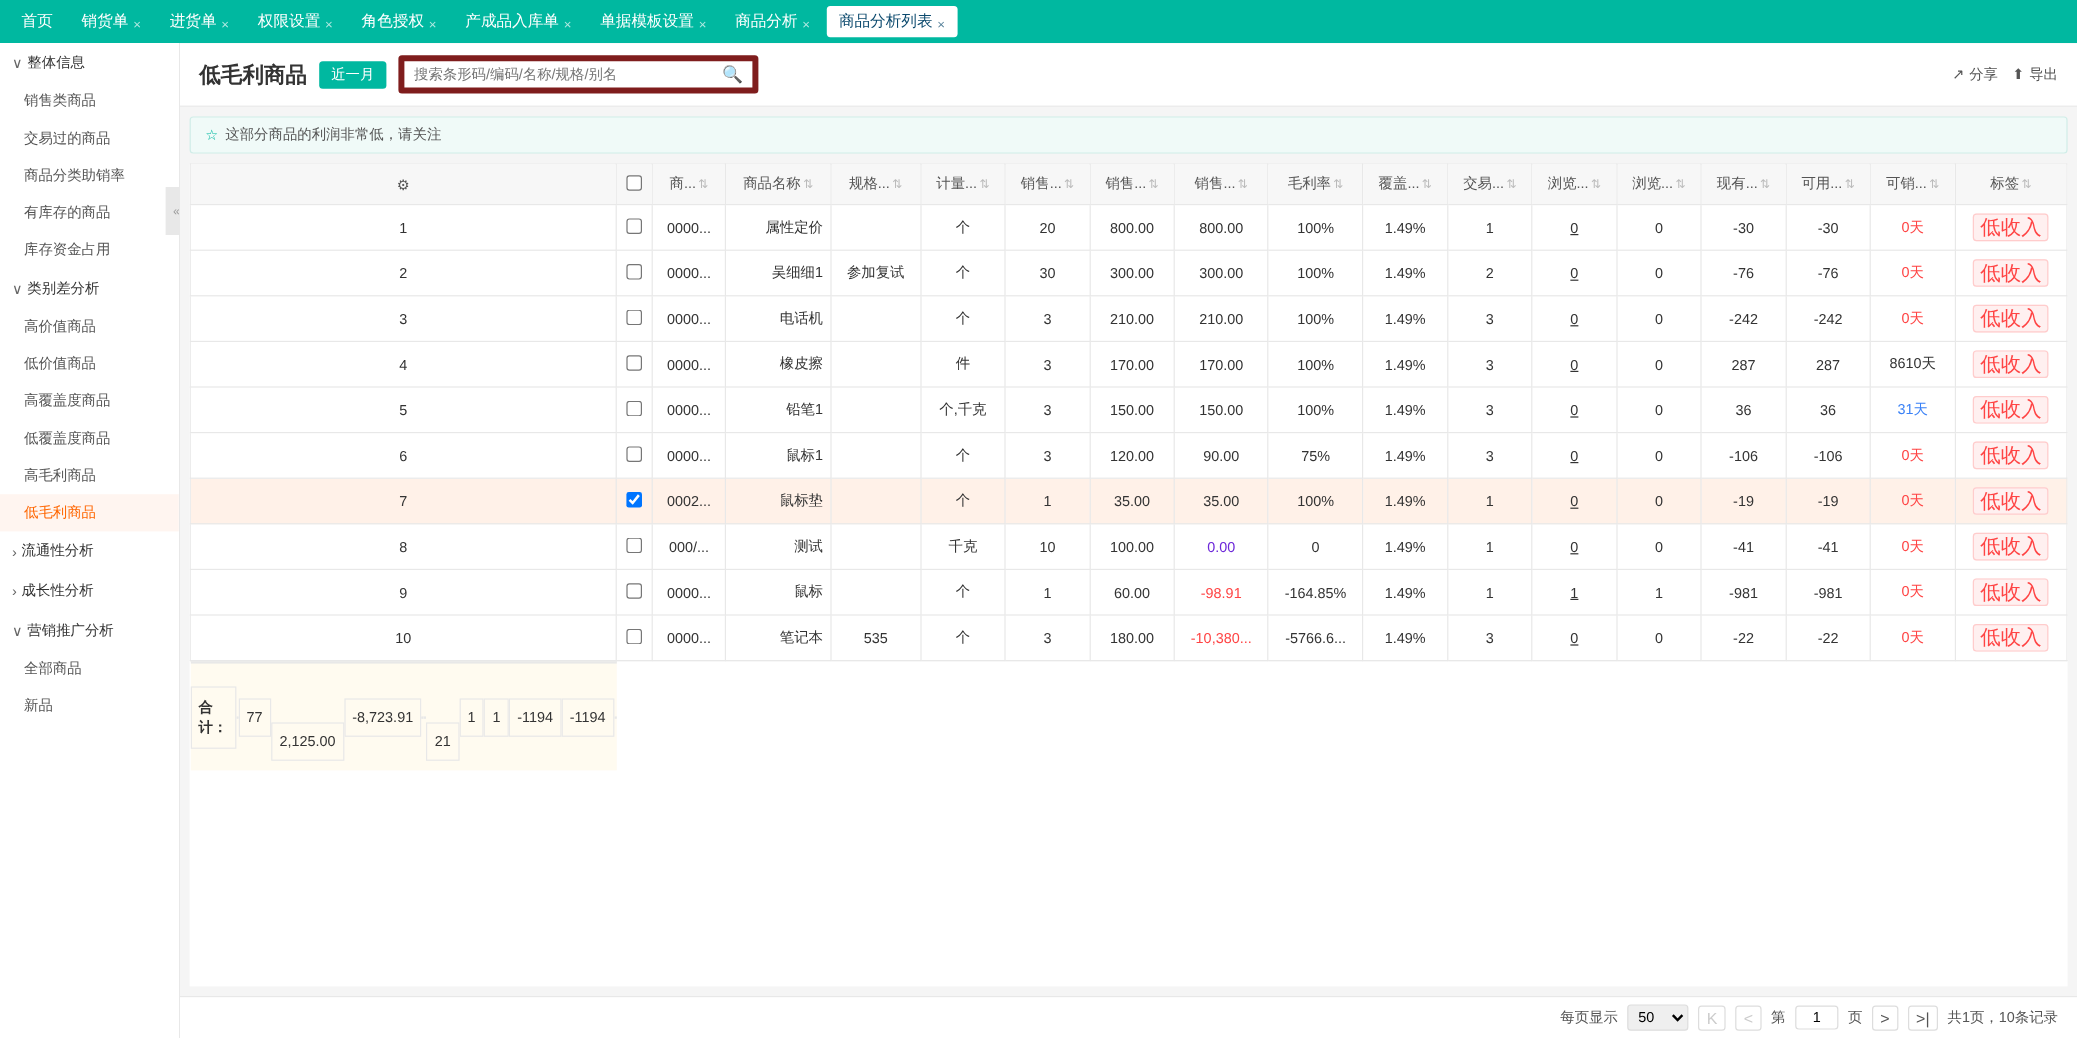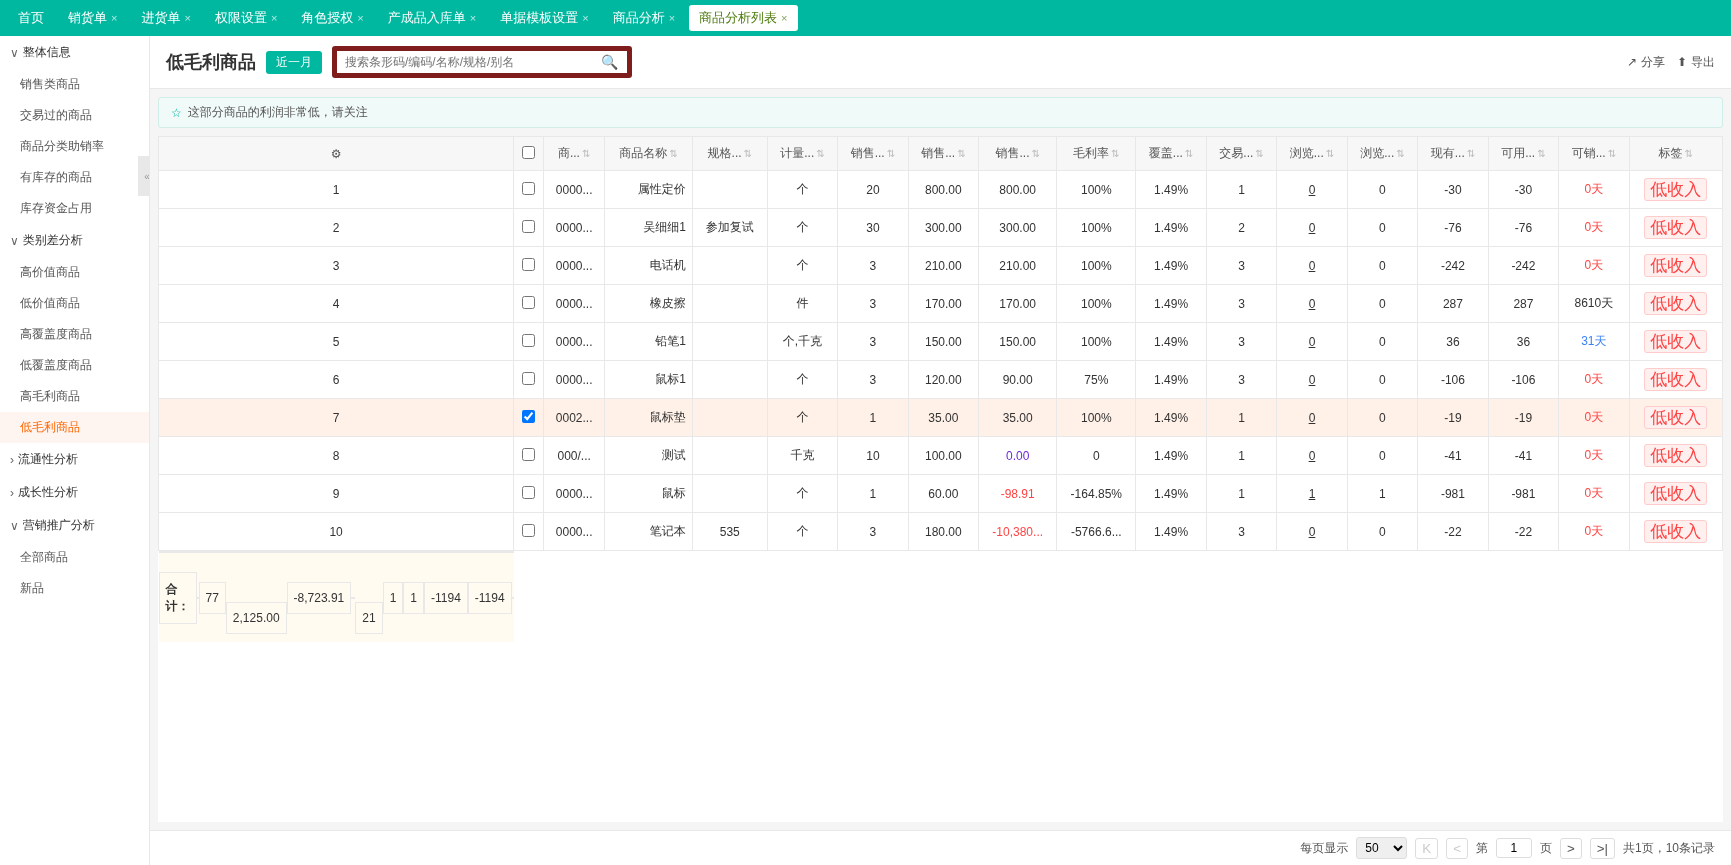--- a/index.html
+++ b/index.html
@@ -15,24 +15,24 @@
       gap: 4px;
     }
     .nav-item {
       color: #fff;
       padding: 4px 10px;
       cursor: pointer;
       font-size: 13px;
       border-radius: 3px;
       white-space: nowrap;
       display: flex;
-      align-items: center;
+      align-items: flex-end;
       gap: 4px;
     }
-    .nav-item.active { background: #fff; color: #4d7c0f; }
+    .nav-item.active { background: #fff; color: #0c4a6e; }
     .nav-item .close-x { font-size: 11px; opacity: 0.7; }
 
     
     .layout { display: flex; height: calc(100vh - 36px); }
 
     
     .sidebar {
       width: 150px;
       background: #fff;
       border-right: 1px solid #e8e8e8;

